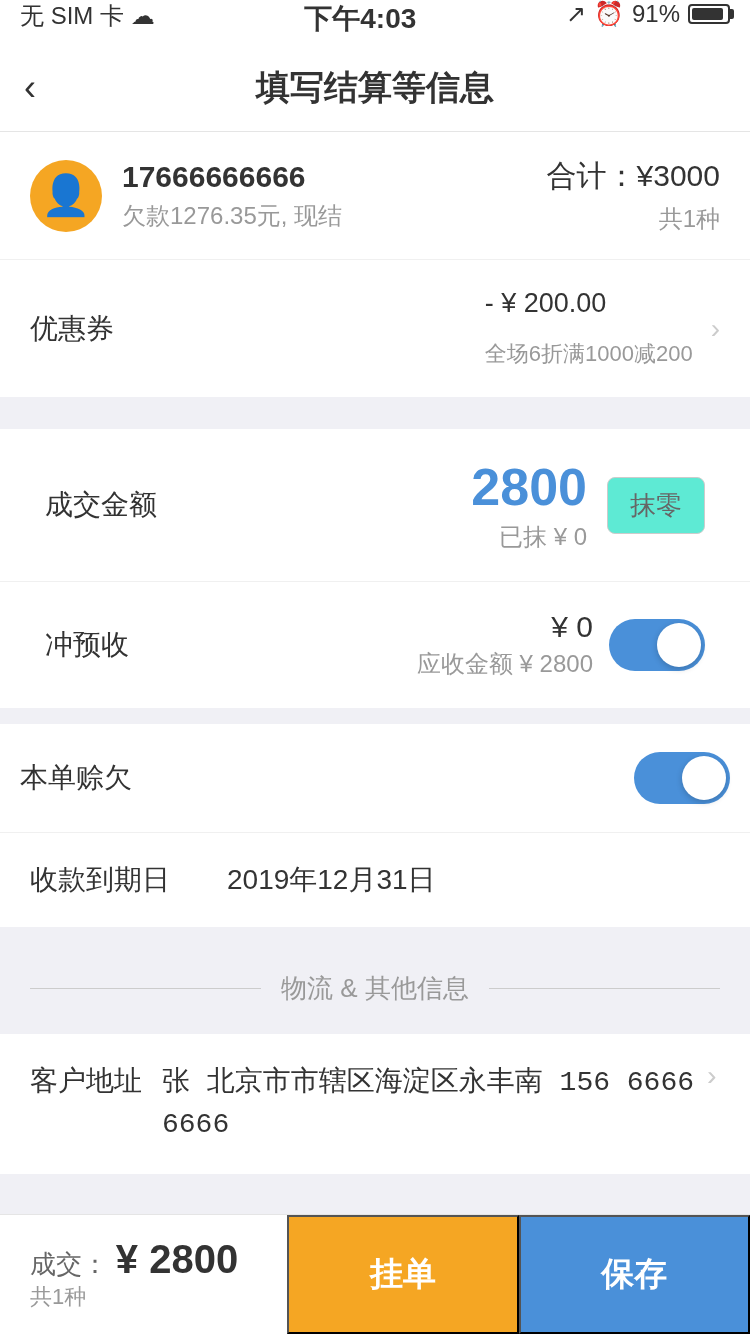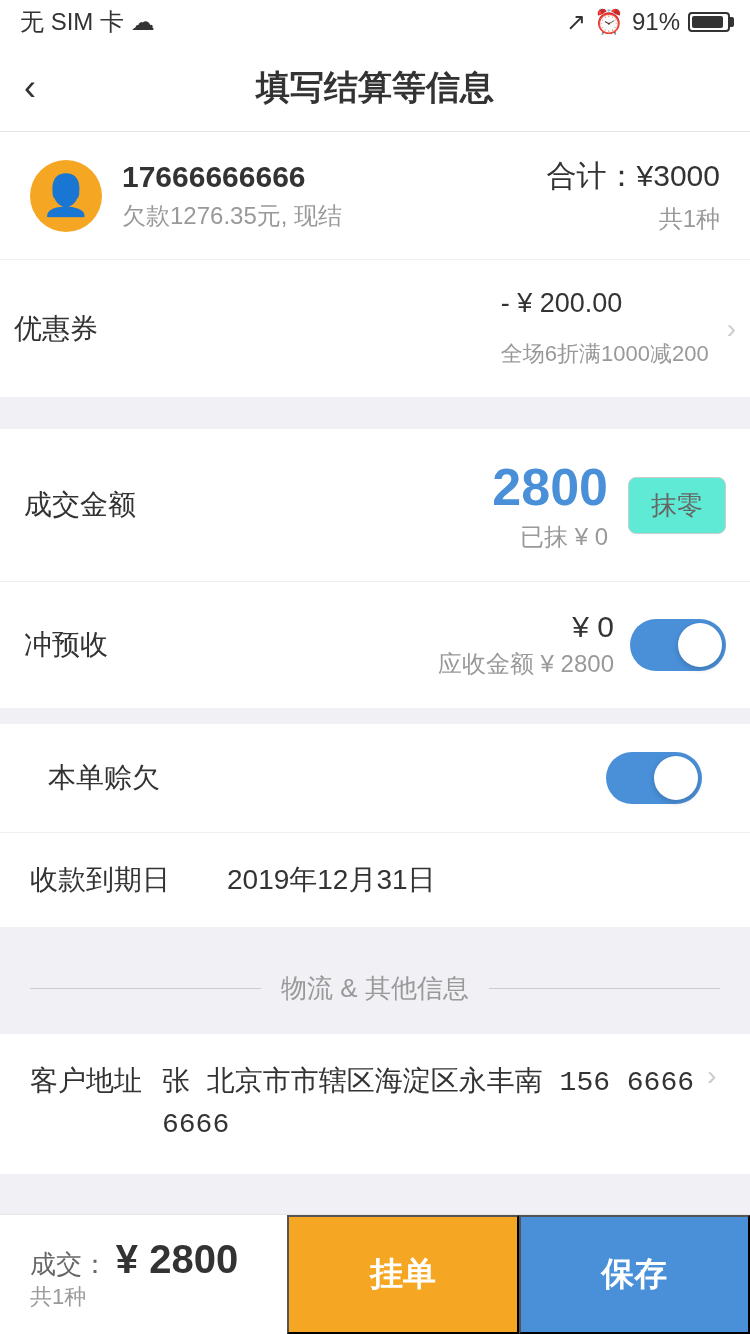--- a/index.html
+++ b/index.html
@@ -9,21 +9,21 @@
       min-height: 1334px;
       font-family: -apple-system, "PingFang SC", "Helvetica Neue", Arial, sans-serif;
       background: #f0f0f5;
       font-size: 28px;
       color: #333;
     }
 
     
     .status-bar {
       display: flex;
-      align-items: center;
+      align-items: flex-start;
       justify-content: space-between;
       height: 44px;
       background: #fff;
       padding: 0 20px;
       font-size: 24px;
       font-weight: 500;
     }
     .status-left { display: flex; align-items: center; gap: 10px; }
     .status-center { font-size: 28px; font-weight: 600; }
     .status-right { display: flex; align-items: center; gap: 8px; font-size: 24px; }
@@ -70,39 +70,39 @@
     .customer-details { flex: 1; }
     .customer-phone { font-size: 30px; font-weight: 600; color: #333; }
     .customer-sub { font-size: 24px; color: #999; margin-top: 6px; }
     .customer-total { text-align: right; }
     .total-amount { font-size: 30px; color: #333; font-weight: 500; }
     .total-sub { font-size: 24px; color: #999; margin-top: 6px; }
 
     
     .coupon-row {
       display: flex; align-items: center; justify-content: space-between;
-      padding: 28px 14px;
+      padding: 28px 30px;
       background: #fff;
       border-top: 1px solid #f0f0f0;
     }
     .coupon-label { font-size: 28px; color: #333; }
     .coupon-right { display: flex; align-items: center; gap: 10px; }
     .coupon-discount { font-size: 27px; color: #333; font-weight: 400; }
     .coupon-desc { font-size: 22px; color: #999; text-align: right; margin-top: 20px; }
     .chevron { font-size: 28px; color: #ccc; margin-left: 8px; }
 
     
     .section-gap { height: 16px; background: #f0f0f5; }
 
     
     .form-section { background: #fff; }
 
     .form-row {
       display: flex; align-items: center; justify-content: space-between;
-      padding: 28px 24px;
+      padding: 28px 45px;
       border-bottom: 1px solid #f0f0f0;
       min-height: 90px;
     }
     .form-row:last-child { border-bottom: none; }
     .form-label { font-size: 28px; color: #333; font-weight: 400; }
 
     .form-right { display: flex; align-items: center; gap: 20px; }
 
     
     .deal-amount { font-size: 52px; color: #4a90d9; font-weight: 600; }
@@ -133,21 +133,21 @@
       width: 44px; height: 44px; border-radius: 50%; background: #fff;
       position: absolute; top: 4px;
       transition: left 0.2s;
       box-shadow: 0 2px 6px rgba(0,0,0,0.2);
     }
     .toggle.on .toggle-knob { left: 48px; }
 
     
     .defer-row {
       display: flex; align-items: center; justify-content: space-between;
-      padding: 28px 48px;
+      padding: 28px 20px;
     }
     .defer-label { font-size: 28px; color: #333; }
 
     
     .due-date-row {
       display: flex; align-items: center;
       padding: 28px 30px;
       border-top: 1px solid #f0f0f0;
     }
     .due-date-label { font-size: 28px; color: #333; margin-right: 16px; }
@@ -194,20 +194,21 @@
     .btn-pending { background: #f5a623; }
     .btn-save { background: #4a90d9; }
   </style>
 </head>
 <body>
 
 <div class="status-bar">
   <div class="status-left">
     <span>无 SIM 卡  ☁</span>
   </div>
+  <div class="status-center">下午4:03</div>
   <div class="status-right">
     <span>↗</span>
     <span>⏰</span>
     <span>91%</span>
     <span class="battery">
       <span class="battery-fill"></span>
     </span>
   </div>
 </div>
 

